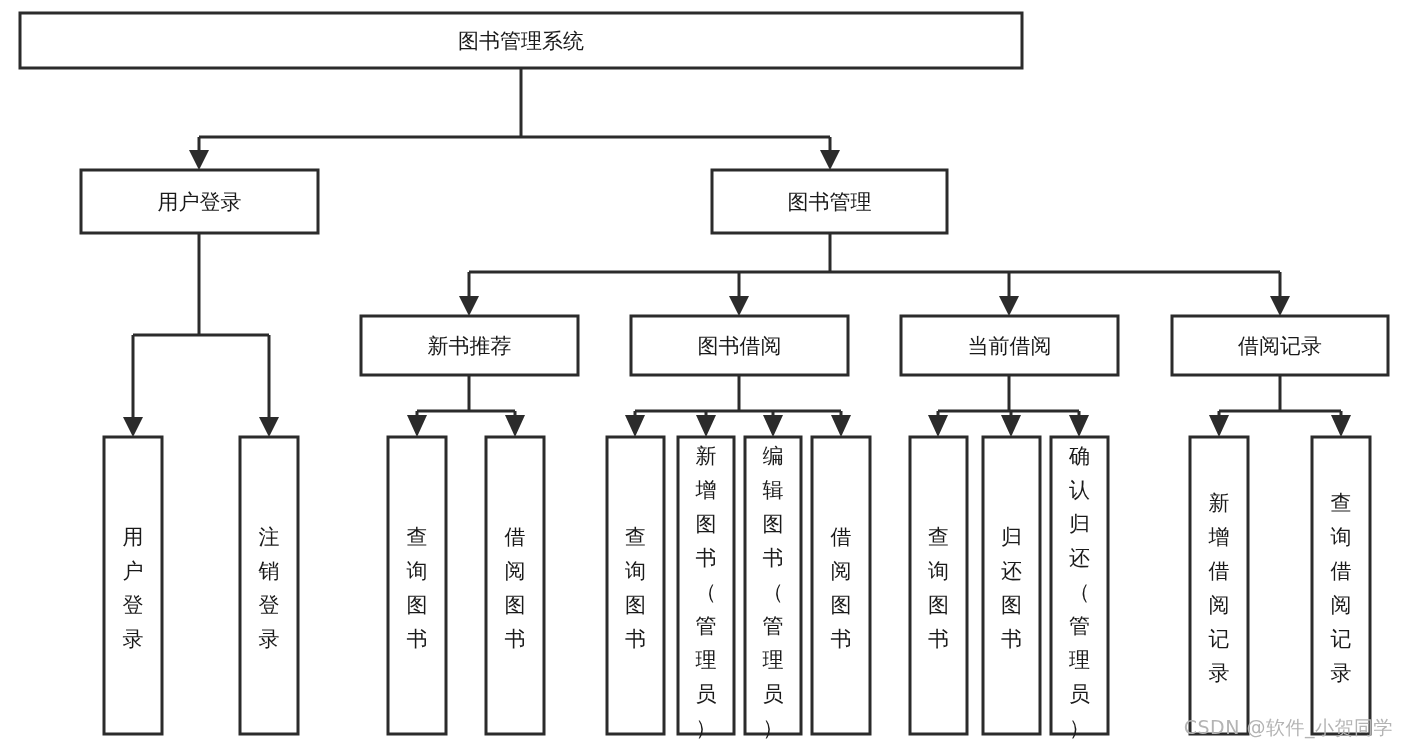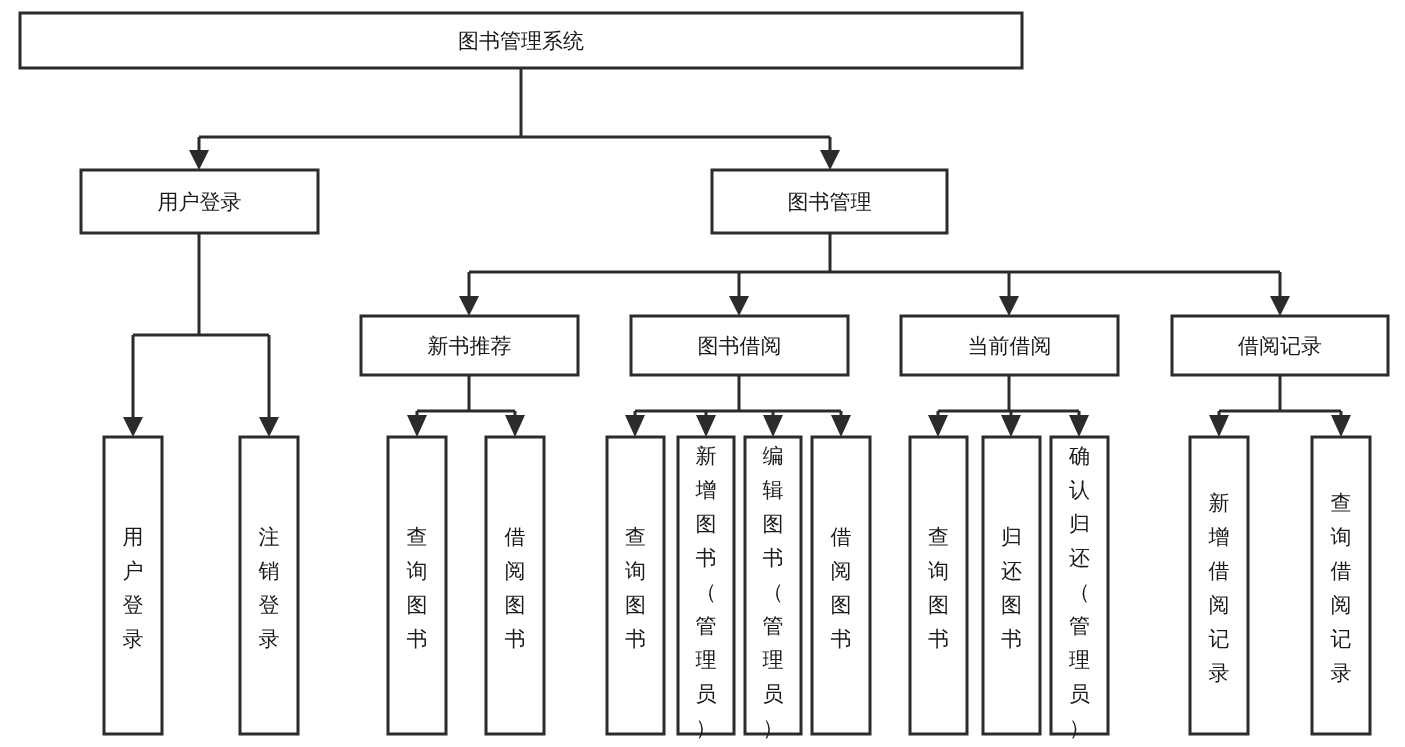--- a/index.html
+++ b/index.html
@@ -229,14 +229,15 @@
           <text class="node-label-v" x="1219" y="510.02"><tspan x="1219">新</tspan><tspan x="1219" dy="34">增</tspan><tspan x="1219" dy="34">借</tspan><tspan x="1219" dy="34">阅</tspan><tspan x="1219" dy="34">记</tspan><tspan x="1219" dy="34">录</tspan></text>
         </g>
         <g>
           <rect class="node-box" x="1312" y="437" width="58" height="297"></rect>
           <text class="node-label-v" x="1341" y="510.02"><tspan x="1341">查</tspan><tspan x="1341" dy="34">询</tspan><tspan x="1341" dy="34">借</tspan><tspan x="1341" dy="34">阅</tspan><tspan x="1341" dy="34">记</tspan><tspan x="1341" dy="34">录</tspan></text>
         </g>
       </g>
 
   </svg>
 
+  <div class="watermark-text">CSDN @软件_小贺同学</div>
 
 </div>
 
 </body></html>

